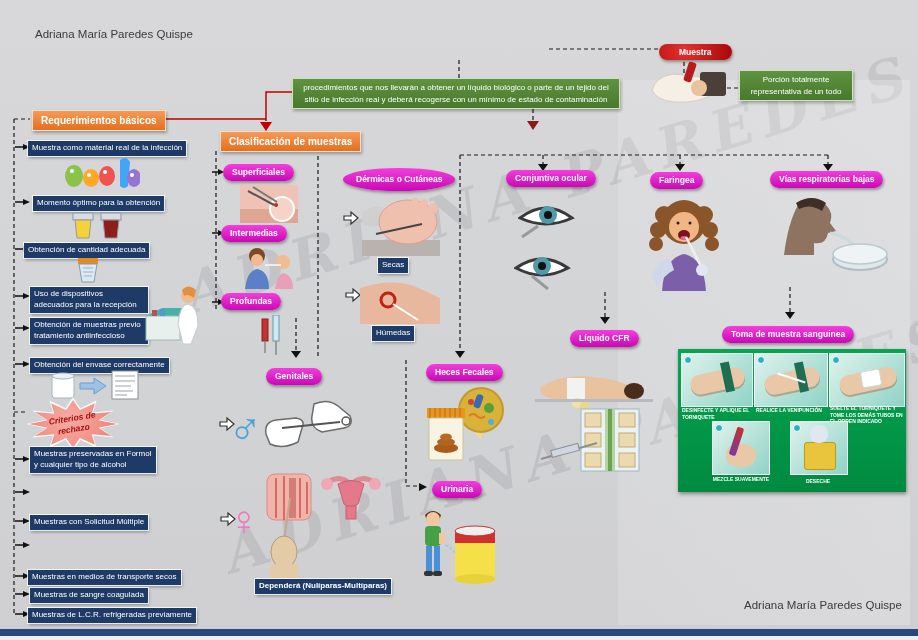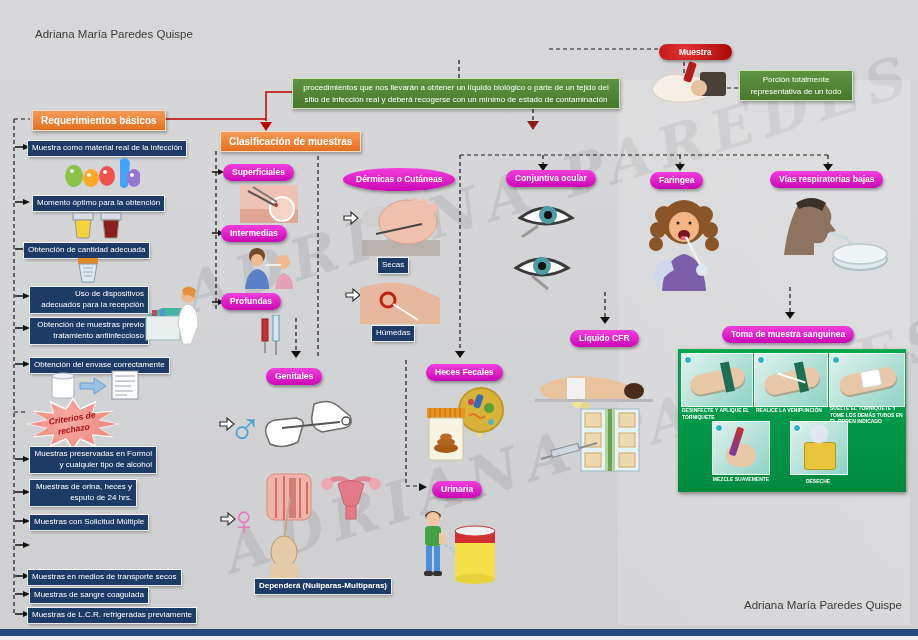--- a/index.html
+++ b/index.html
@@ -7,21 +7,21 @@
     background:linear-gradient(180deg,#d8d8da 0%,#d2d3d5 60%,#cfcfd2 100%);
     font-family:"Liberation Sans",sans-serif;}
   .abs{position:absolute}
   .author{position:absolute;font-size:11.5px;color:#3a3a3a;white-space:nowrap}
   .wm{position:absolute;font-family:"DejaVu Serif",serif;font-style:italic;font-weight:bold;
     font-size:56px;letter-spacing:9px;color:rgba(100,100,110,.15);transform:rotate(-17deg);
     white-space:nowrap;pointer-events:none}
   .ghost{position:absolute;left:618px;top:80px;width:292px;height:545px;
     background:linear-gradient(90deg,rgba(255,255,255,.14),rgba(242,242,244,.30))}
   .navy{position:absolute;background:#1e3a66;color:#fff;font-size:8px;line-height:1.35;
-    padding:2px 4px;text-align:right;white-space:nowrap;
+    padding:2px 4px;text-align:left;white-space:nowrap;
     box-shadow:0 0 0 1px rgba(255,255,255,.8),1px 2px 3px rgba(0,0,0,.35)}
   .navy.wrap{white-space:normal}
   .pill{position:absolute;background:linear-gradient(180deg,#f23fdc,#cb07b6);color:#fff;
     font-weight:bold;font-size:8.5px;line-height:1;padding:4px 9px;border-radius:11px;
     text-align:center;white-space:nowrap;box-shadow:1px 2px 3px rgba(0,0,0,.35)}
   .pill.ellipse{border-radius:50%;padding:7px 13px}
   .orangebox{position:absolute;background:linear-gradient(180deg,#f59a58,#e4701e);color:#fff;
     font-weight:bold;font-size:10px;padding:4px 8px;border-radius:0;border:1px solid #f8ddc8;
     white-space:nowrap;box-shadow:1px 2px 3px rgba(0,0,0,.3)}
   .greenbox{position:absolute;background:linear-gradient(180deg,#5e9340,#48792c);color:#fff;
@@ -217,21 +217,20 @@
     <path d="M65 6h20M65 11h20M65 16h16M65 21h18M65 25h12" stroke="#98a2b0" stroke-width="1"></path>
   </svg>
 
   <div class="burst">
     <div class="shape"></div>
     <div class="shape in"></div>
     <div class="txt">Criterios de rechazo</div>
   </div>
 
   <div class="navy wrap" style="left:30px;top:447px;width:118px">Muestras preservadas en Formol y cualquier tipo de alcohol</div>
-  <div class="navy wrap" style="left:30px;top:480px;width:98px">Muestras de orina, heces y esputo de 24 hrs.</div>
   <div class="navy" style="left:30px;top:515px">Muestras con Solicitud Múltiple</div>
   <div class="navy" style="left:28px;top:570px">Muestras en medios de transporte secos</div>
   <div class="navy" style="left:30px;top:588px">Muestras de sangre coagulada</div>
   <div class="navy" style="left:28px;top:608px">Muestras de L.C.R. refrigeradas previamente</div>
 
   <div class="orangebox" style="left:220px;top:131px">Clasificación de muestras</div>
 
   <div class="pill" style="left:223px;top:164px">Superficiales</div>
   <svg class="abs" style="left:240px;top:185px" width="58" height="38">
     <rect width="58" height="38" fill="#eec2b4"></rect>

